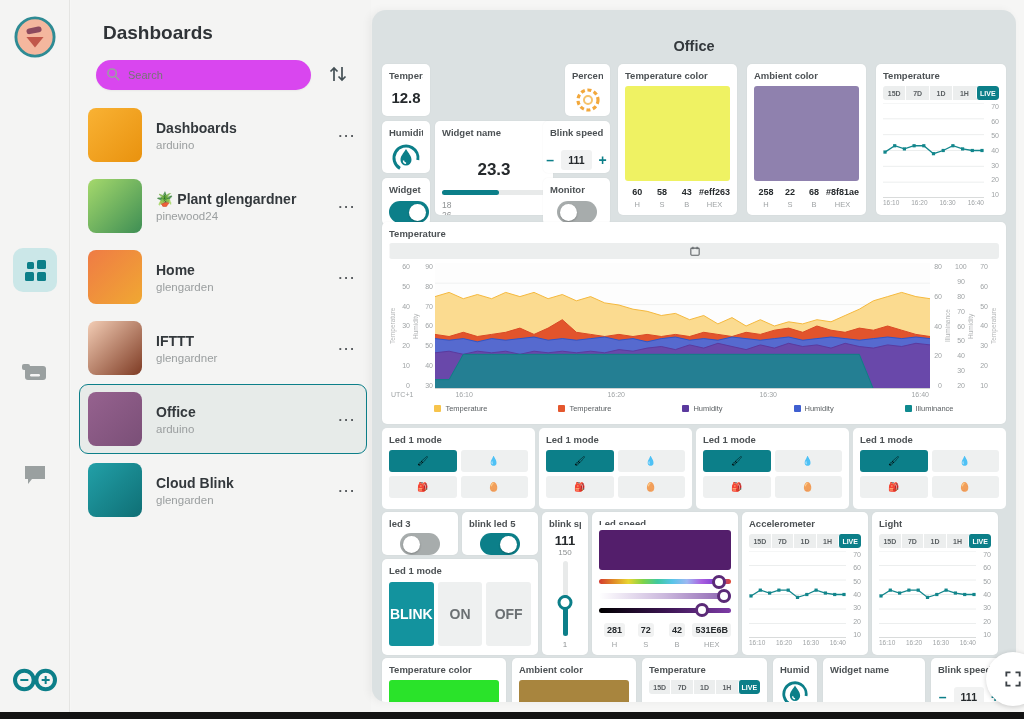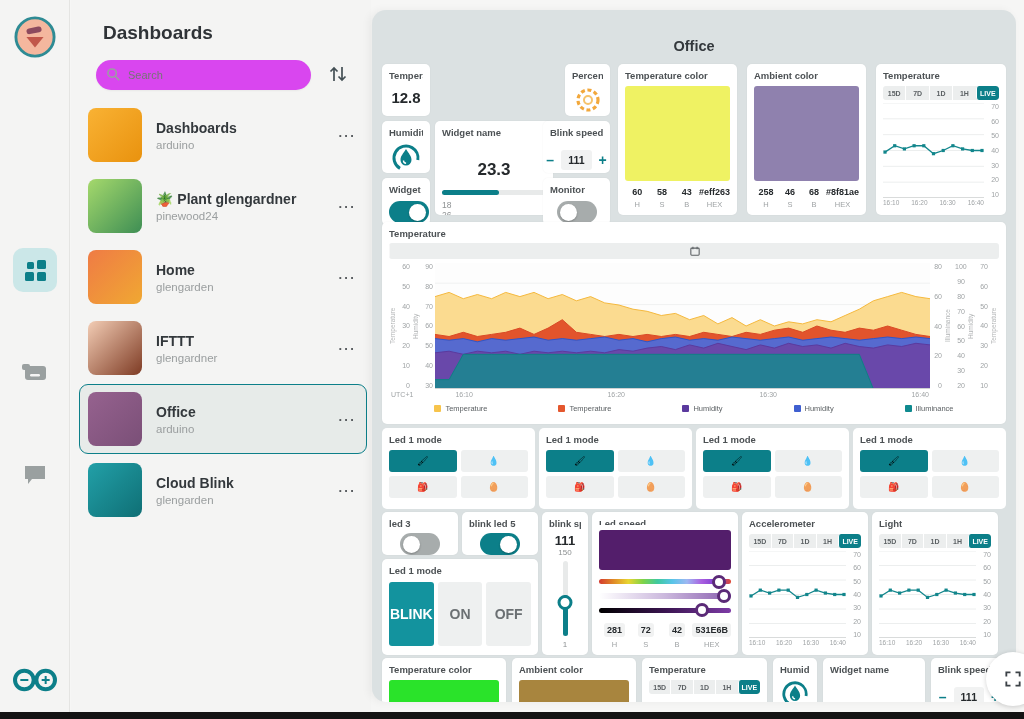--- a/index.html
+++ b/index.html
@@ -316,21 +316,21 @@
 
     <div class="card" style="left:375px;top:54px;width:119px;height:151px;display:flex;flex-direction:column;">
       <div class="card-label">Ambient color</div>
       <div class="swatch" style="flex: 1 1 0%; margin-top: 5px; background: rgb(143, 129, 174);"></div>
       <div class="hsb-row">
           <div class="hsb-col">
             <div class="hsb-v">258</div>
             <div class="hsb-u">H</div>
           </div>
           <div class="hsb-col">
-            <div class="hsb-v">46</div>
+            <div class="hsb-v">22</div>
             <div class="hsb-u">S</div>
           </div>
           <div class="hsb-col">
             <div class="hsb-v">68</div>
             <div class="hsb-u">B</div>
           </div>
           <div class="hsb-col">
             <div class="hsb-v">#8f81ae</div>
             <div class="hsb-u">HEX</div>
           </div>

